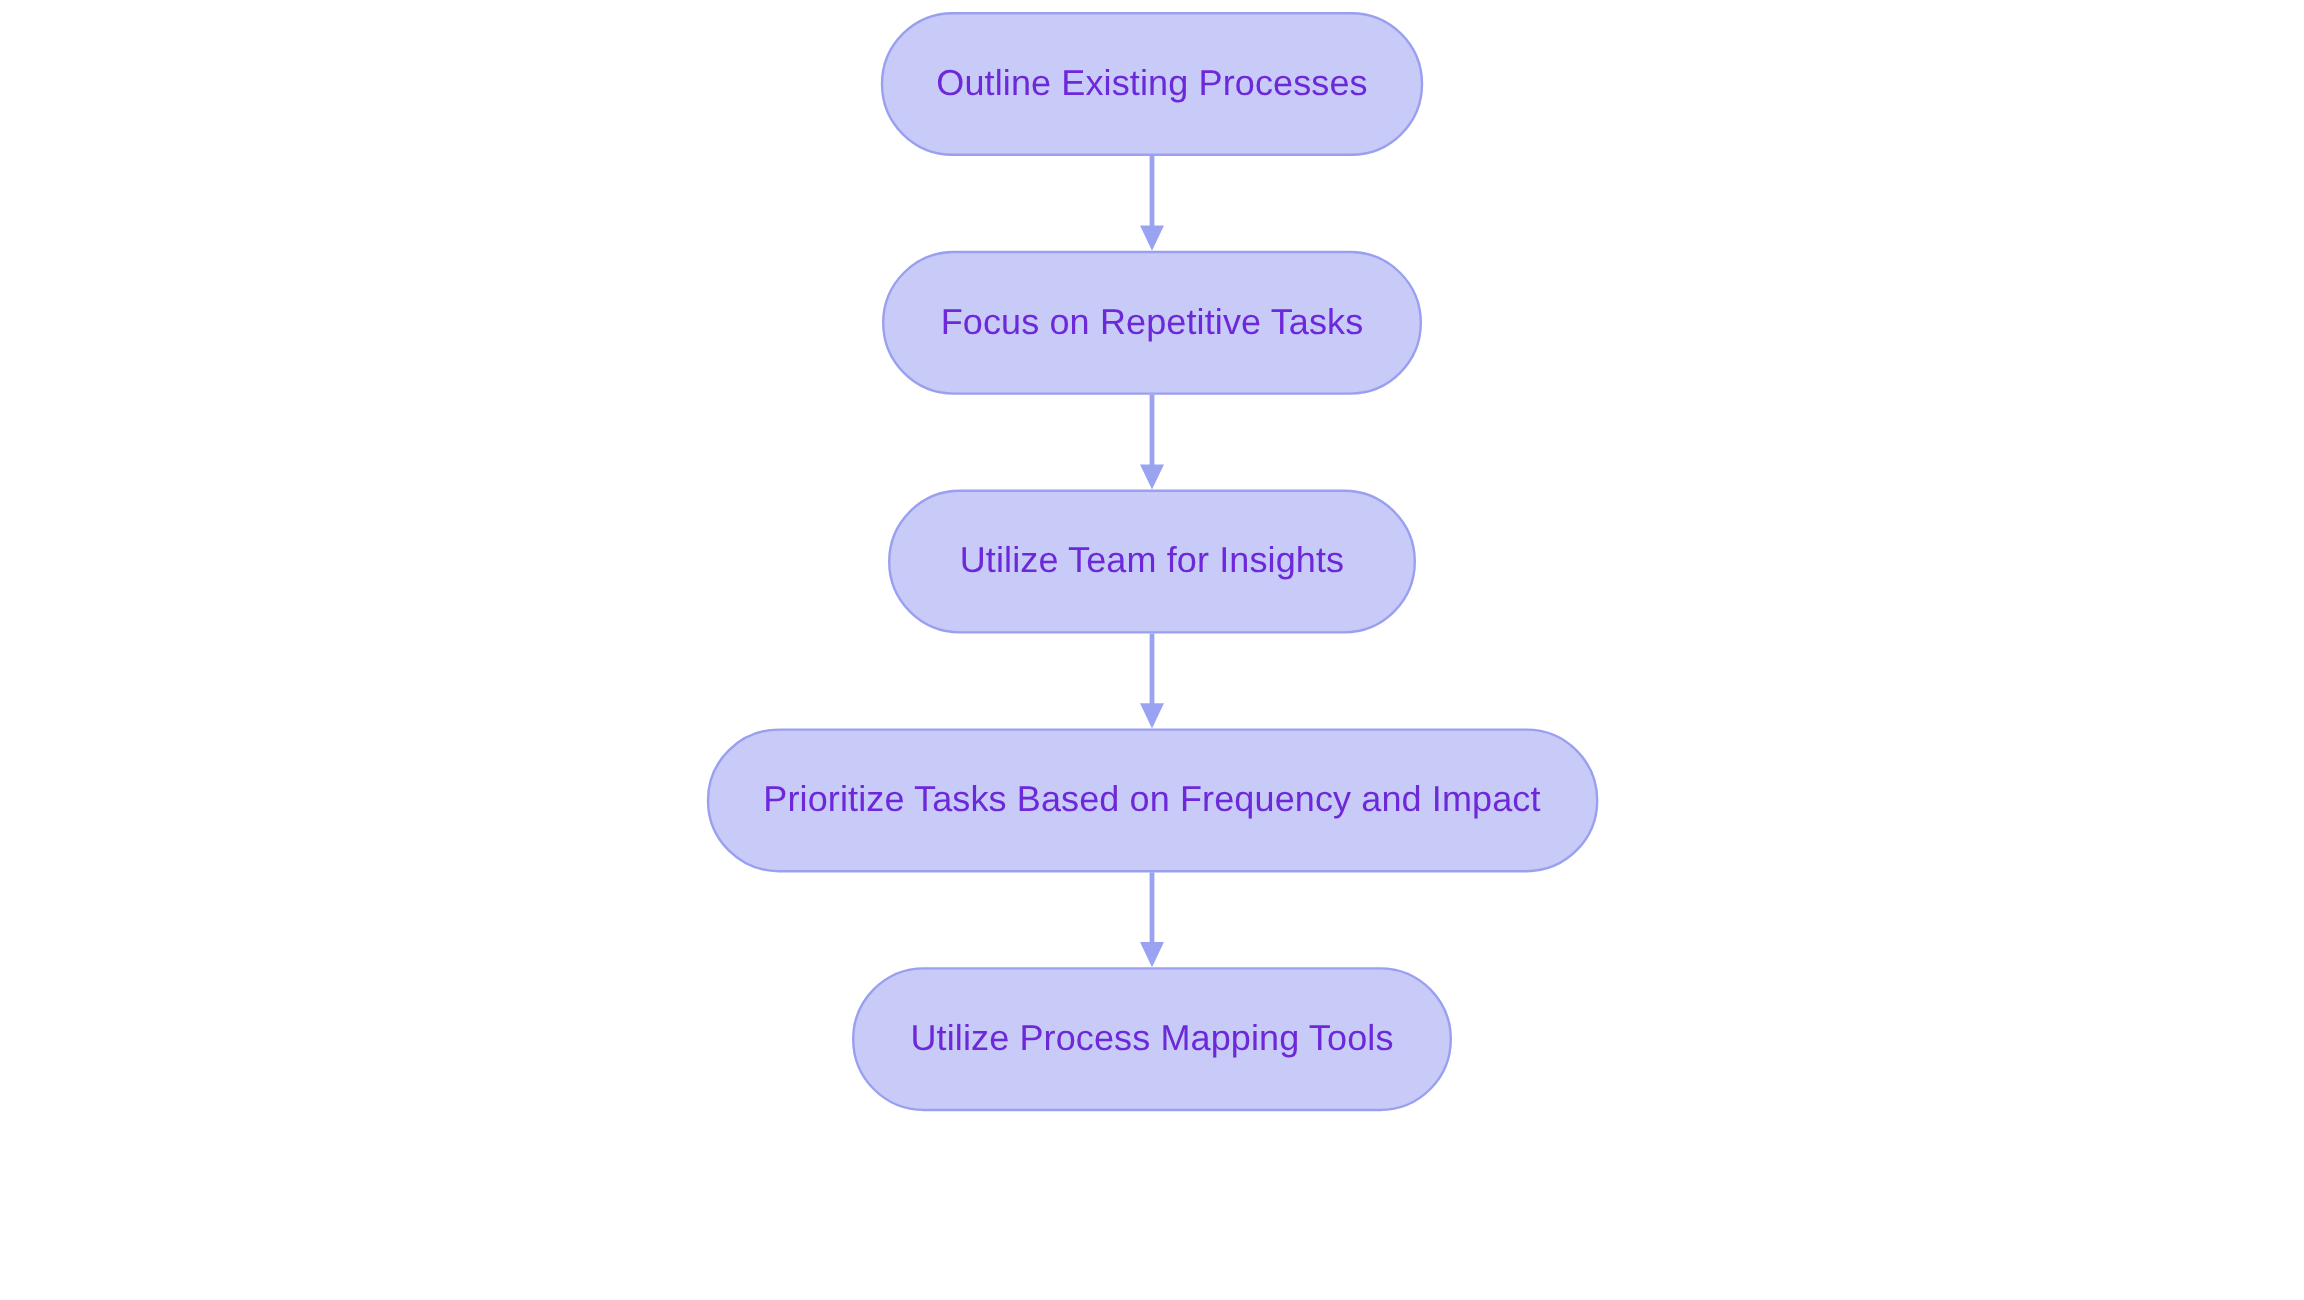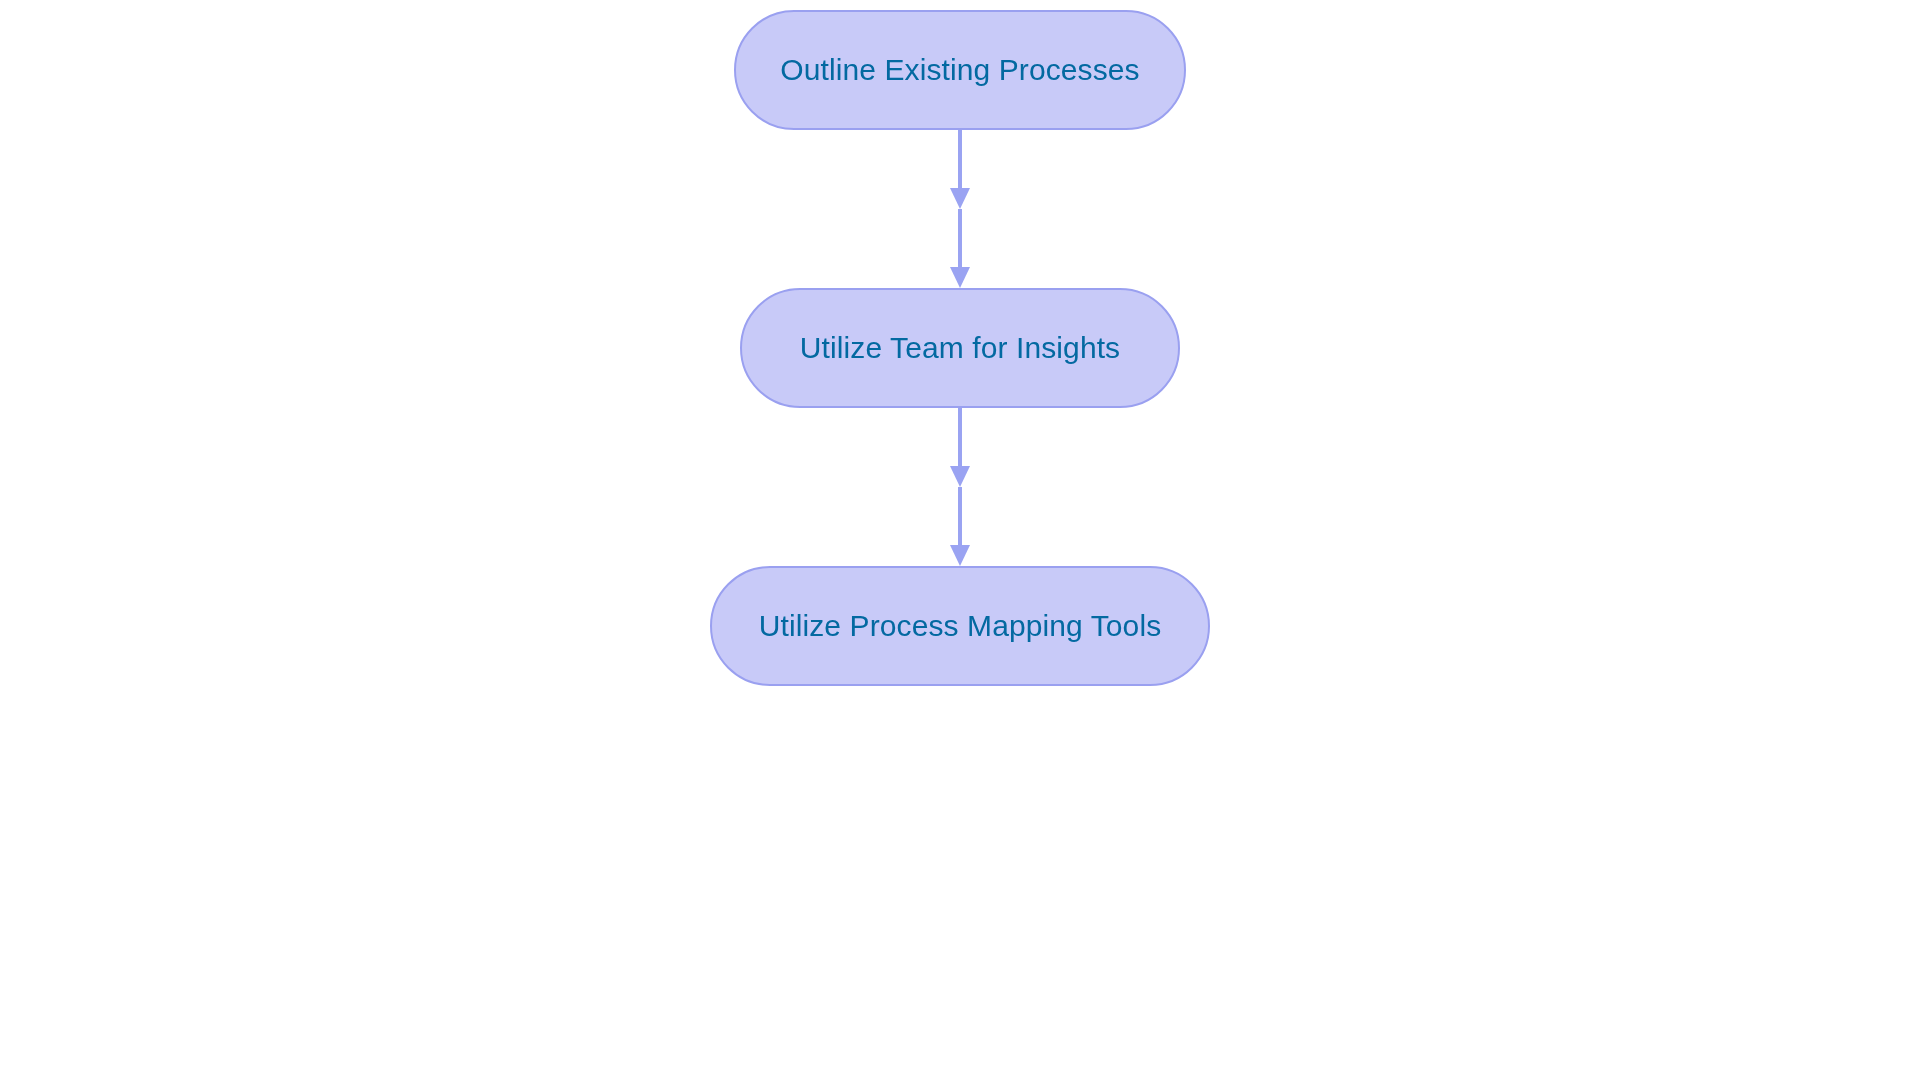--- a/index.html
+++ b/index.html
@@ -42,21 +42,21 @@
     background: #c8caf8;
     border: 2px solid #9aa0f0;
     border-radius: 60px;
     display: flex;
     align-items: center;
     justify-content: center;
     flex: 0 0 auto;
   }
 
   .flow-node-label {
-    color: #0369a1;
+    color: #6d28d9;
     font-family: "Liberation Sans", sans-serif;
     font-size: 30px;
     font-weight: 400;
     letter-spacing: 0.1px;
     line-height: 1;
     white-space: nowrap;
     text-align: center;
   }
 
   
@@ -91,39 +91,45 @@
       <span class="flow-node-label">Outline Existing Processes</span>
     </div>
 
     <div class="flow-connector">
       <svg viewBox="0 0 26 79" xmlns="http://www.w3.org/2000/svg" aria-hidden="true">
         <line x1="13" y1="0" x2="13" y2="60" stroke="#9aa3f2" stroke-width="4"></line>
         <polygon points="3,58 23,58 13,79" fill="#9aa3f2"></polygon>
       </svg>
     </div>
 
+    <div class="flow-node node-w-2">
+      <span class="flow-node-label">Focus on Repetitive Tasks</span>
+    </div>
 
     <div class="flow-connector">
       <svg viewBox="0 0 26 79" xmlns="http://www.w3.org/2000/svg" aria-hidden="true">
         <line x1="13" y1="0" x2="13" y2="60" stroke="#9aa3f2" stroke-width="4"></line>
         <polygon points="3,58 23,58 13,79" fill="#9aa3f2"></polygon>
       </svg>
     </div>
 
     <div class="flow-node node-w-3">
       <span class="flow-node-label">Utilize Team for Insights</span>
     </div>
 
     <div class="flow-connector">
       <svg viewBox="0 0 26 79" xmlns="http://www.w3.org/2000/svg" aria-hidden="true">
         <line x1="13" y1="0" x2="13" y2="60" stroke="#9aa3f2" stroke-width="4"></line>
         <polygon points="3,58 23,58 13,79" fill="#9aa3f2"></polygon>
       </svg>
     </div>
 
+    <div class="flow-node node-w-4">
+      <span class="flow-node-label">Prioritize Tasks Based on Frequency and Impact</span>
+    </div>
 
     <div class="flow-connector">
       <svg viewBox="0 0 26 79" xmlns="http://www.w3.org/2000/svg" aria-hidden="true">
         <line x1="13" y1="0" x2="13" y2="60" stroke="#9aa3f2" stroke-width="4"></line>
         <polygon points="3,58 23,58 13,79" fill="#9aa3f2"></polygon>
       </svg>
     </div>
 
     <div class="flow-node node-w-5">
       <span class="flow-node-label">Utilize Process Mapping Tools</span>

